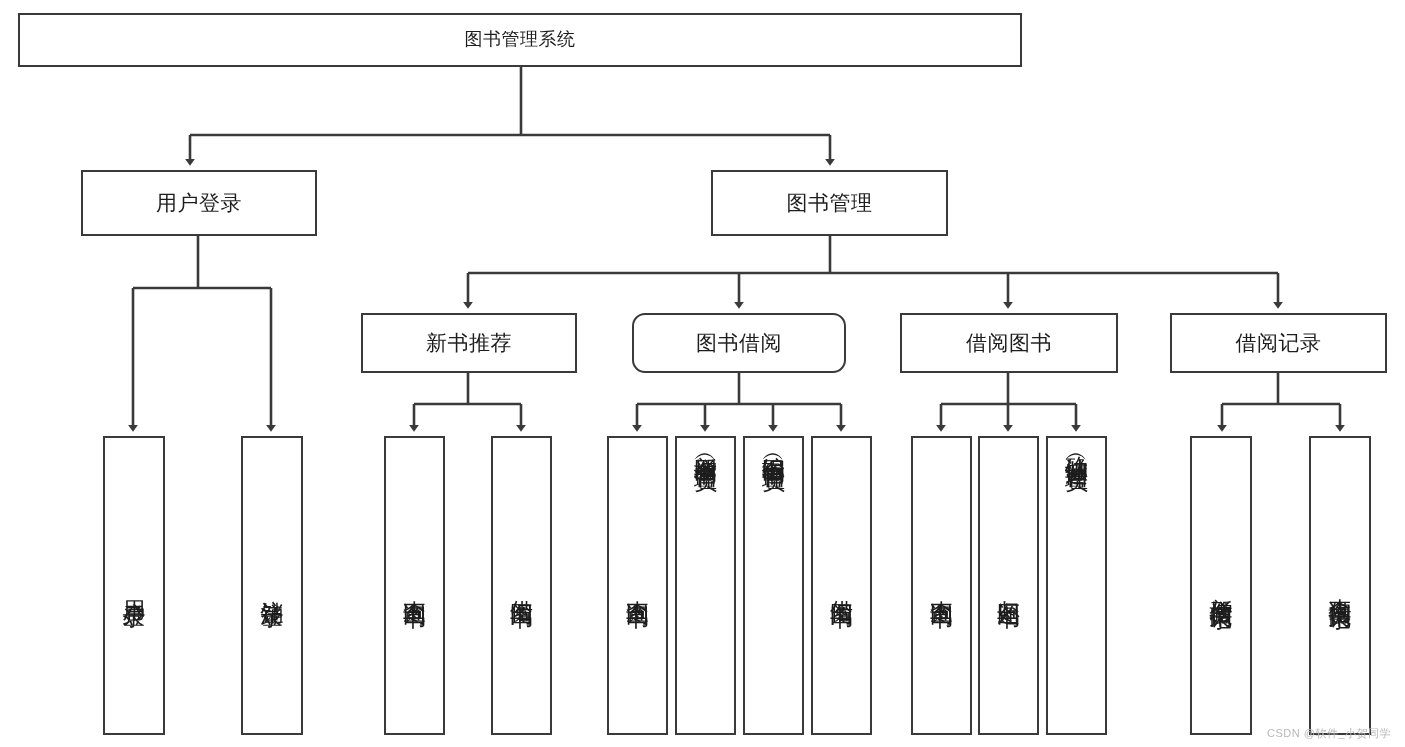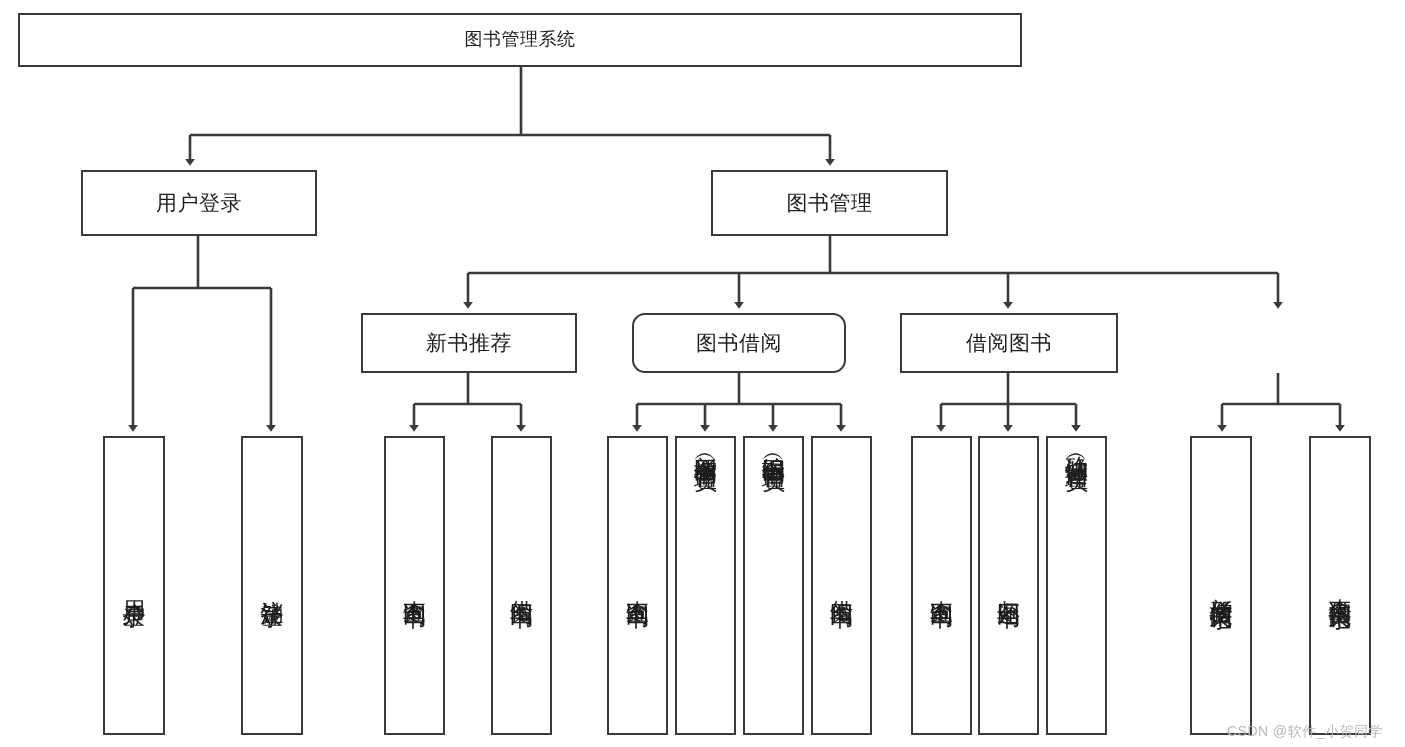--- a/index.html
+++ b/index.html
@@ -60,23 +60,23 @@
     font-size: 23px;
     line-height: 1.0;
     letter-spacing: 2px;
     white-space: nowrap;
   }
   .node.v.center {
     align-items: center;
   }
   .watermark {
     position: absolute;
-    right: 22px;
+    right: 14px;
     bottom: 6px;
-    font-size: 14px;
+    font-size: 11px;
     color: #b8b8b8;
     white-space: nowrap;
     letter-spacing: 0.5px;
   }
 </style>
 </head>
 <body>
 
 <div id="canvas">
 
@@ -143,20 +143,23 @@
 
   <div class="node h" style="left:711px; top:170px; width:237px; height:66px;">
     <span class="label">图书管理</span>
   </div>
   <div class="node h" style="left:632px; top:313px; width:214px; height:60px;border-radius:13px;">
     <span class="label">图书借阅</span>
   </div>
   <div class="node h" style="left:900px; top:313px; width:218px; height:60px;">
     <span class="label">借阅图书</span>
   </div>
+  <div class="node h" style="left:1170px; top:313px; width:217px; height:60px;">
+    <span class="label">借阅记录</span>
+  </div>
 
   <div class="node v center" style="left:103px; top:436px; width:62px; height:299px;">
     <span class="label">用户登录</span>
   </div>
   <div class="node v center" style="left:241px; top:436px; width:62px; height:299px;">
     <span class="label">注销登录</span>
   </div>
 
   <div class="node v center" style="left:384px; top:436px; width:61px; height:299px;">
     <span class="label">查询图书</span>

